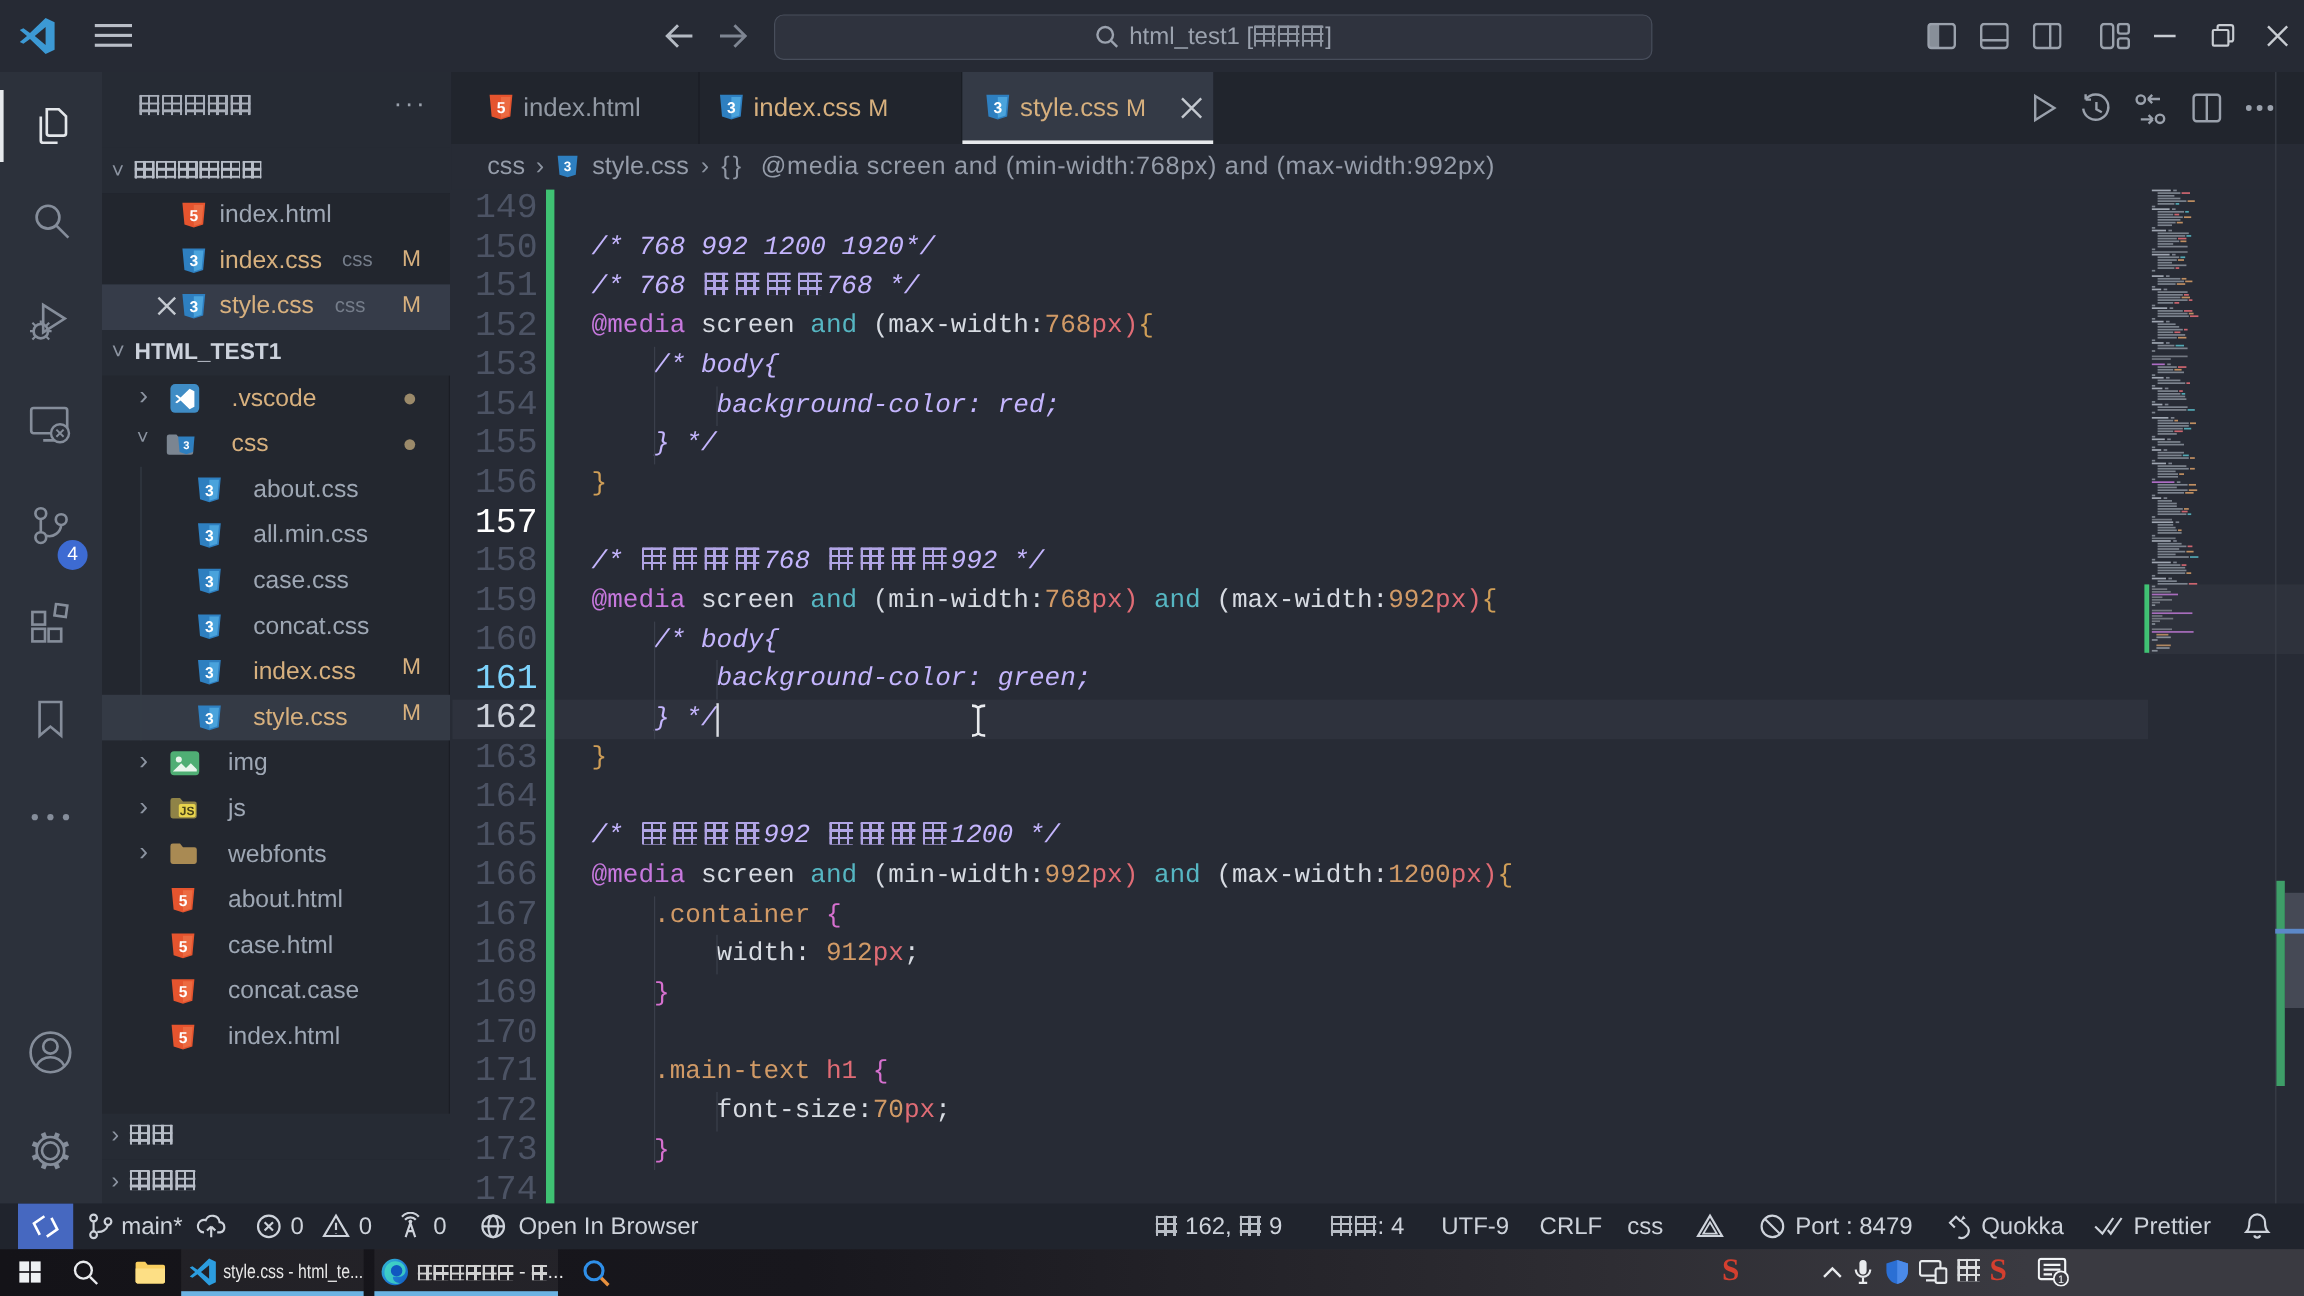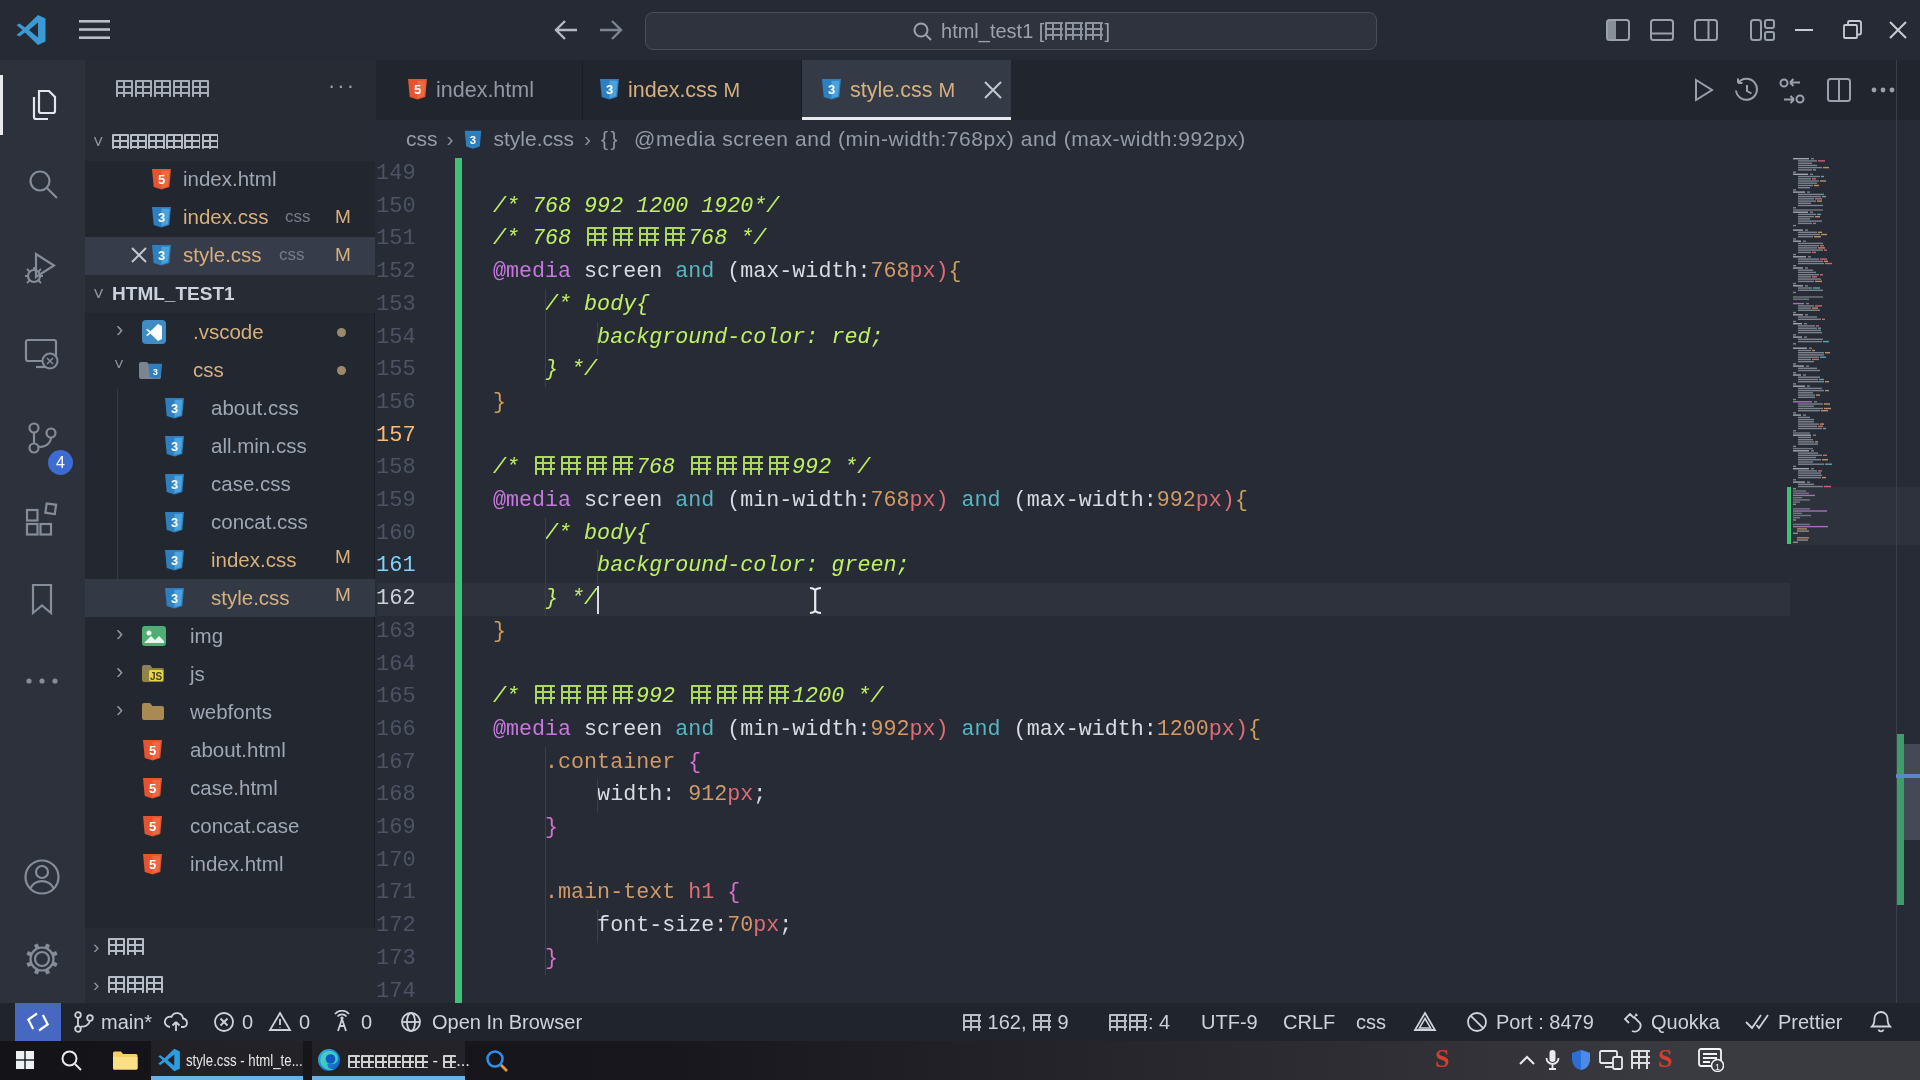--- a/index.html
+++ b/index.html
@@ -23,23 +23,23 @@
 .trow{position:absolute;left:16px;width:290px;height:38px;font-size:20.5px;line-height:38px;color:#9ea7b4}
 .gold{color:#d7b07e}
 .dim{color:#757d8a;font-size:17px}
 .mket{position:absolute;left:250px;color:#d7b07e;font-size:19px}
 
 #tabbar{position:absolute;left:376px;top:60px;width:1544px;height:60px;background:#21252d}
 .tab{position:absolute;top:60px;height:60px;border-right:1px solid #1a1d25;font-size:21.5px;line-height:60px;color:#9198a3}
 #breadcrumb{position:absolute;left:376px;top:120px;width:1544px;height:38px;background:#272b35;
  color:#959ca9;font-size:21px;line-height:38px;white-space:pre}
 .cl{position:absolute;white-space:pre;font-family:"Liberation Mono",monospace;font-size:21.7px;line-height:32.7px;height:32.7px;color:#d7dbe2}
-.lnum{position:absolute;width:72px;font-family:"Liberation Mono",monospace;
- font-size:22px;line-height:32.7px;color:#4c5364}
-.cm{color:#bef264;font-style:italic}
+.lnum{position:absolute;width:72px;text-align:right;font-family:"Liberation Mono",monospace;
+ font-size:29px;line-height:32.7px;color:#4c5364}
+.cm{color:#c4b5fd;font-style:italic}
 .pu{color:#c678dd}.cy{color:#56b6c2}.or{color:#d19a66}.rd{color:#e06c75}
 .gd{color:#cf9e57}.pk{color:#d670cf}.wh{color:#d7dbe2}
 .iguide{position:absolute;width:1px;background:#3a3f4b}
 
 #statusbar{position:absolute;left:0;top:1003px;width:1920px;height:38px;background:#20242d;
  color:#ced3db;font-size:20px;line-height:38px}
 .sitem{position:absolute;top:1003px;height:38px;line-height:38px;font-size:20px;color:#ced3db;white-space:nowrap}
 
 #taskbar{position:absolute;left:0;top:1041px;width:1920px;height:39px;
  background:linear-gradient(90deg,#141318 0%,#18171d 35%,#2e2d33 70%,#3a3a41 88%,#3a3a41 100%)}
@@ -377,21 +377,21 @@
 <div class="abs" style="left:377px;top:583px;width:1413px;height:33px;background:#2e323d"></div>
 <div class="abs" style="left:455px;top:158px;width:7px;height:845px;background:#3fc273"></div>
 <div class="lnum" style="left:376px;top:158.0px;color:#4c5364">149</div>
 <div class="lnum" style="left:376px;top:190.7px;color:#4c5364">150</div>
 <div class="lnum" style="left:376px;top:223.4px;color:#4c5364">151</div>
 <div class="lnum" style="left:376px;top:256.1px;color:#4c5364">152</div>
 <div class="lnum" style="left:376px;top:288.8px;color:#4c5364">153</div>
 <div class="lnum" style="left:376px;top:321.5px;color:#4c5364">154</div>
 <div class="lnum" style="left:376px;top:354.2px;color:#4c5364">155</div>
 <div class="lnum" style="left:376px;top:386.9px;color:#4c5364">156</div>
-<div class="lnum" style="left:376px;top:419.6px;color:#fdba74">157</div>
+<div class="lnum" style="left:376px;top:419.6px;color:#ffffff">157</div>
 <div class="lnum" style="left:376px;top:452.3px;color:#4c5364">158</div>
 <div class="lnum" style="left:376px;top:485.0px;color:#4c5364">159</div>
 <div class="lnum" style="left:376px;top:517.7px;color:#4c5364">160</div>
 <div class="lnum" style="left:376px;top:550.4px;color:#7dd3fc">161</div>
 <div class="lnum" style="left:376px;top:583.1px;color:#ccd1da">162</div>
 <div class="lnum" style="left:376px;top:615.8px;color:#4c5364">163</div>
 <div class="lnum" style="left:376px;top:648.5px;color:#4c5364">164</div>
 <div class="lnum" style="left:376px;top:681.2px;color:#4c5364">165</div>
 <div class="lnum" style="left:376px;top:713.9px;color:#4c5364">166</div>
 <div class="lnum" style="left:376px;top:746.6px;color:#4c5364">167</div>

